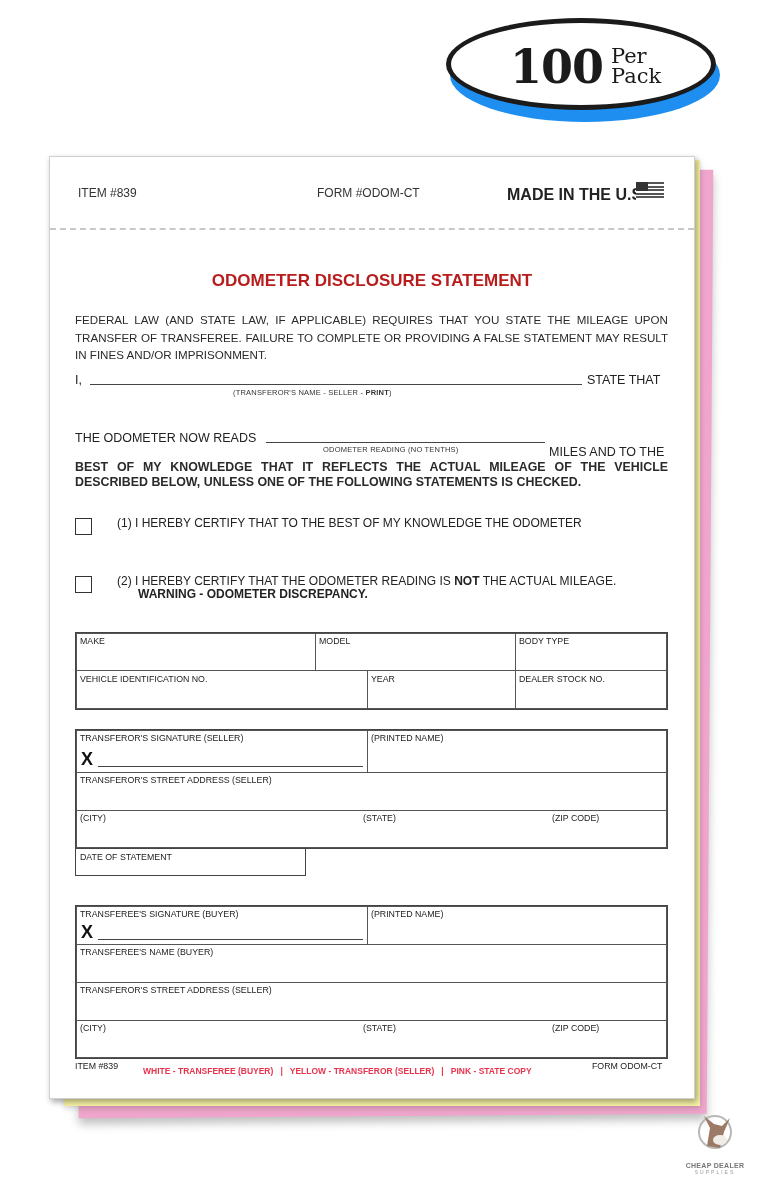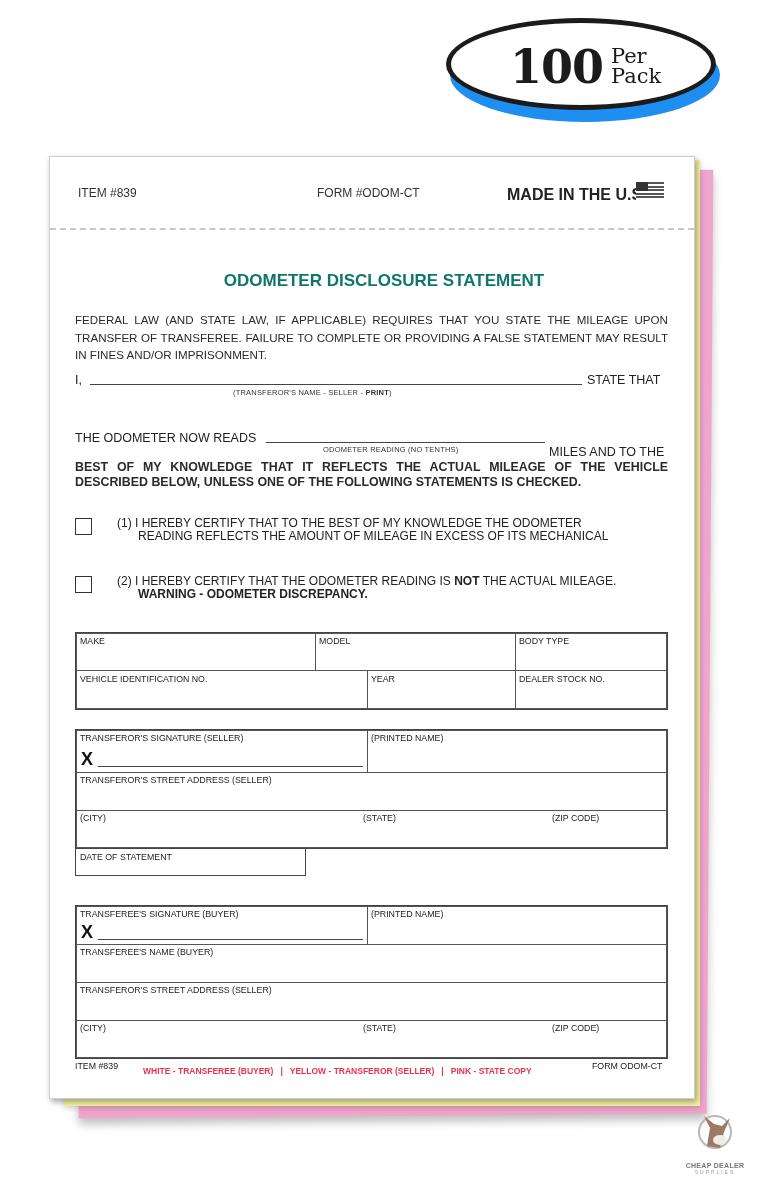--- a/index.html
+++ b/index.html
@@ -52,22 +52,22 @@
     position: absolute; left: 636px; top: 182px; width: 28px; height: 18px;
     background: repeating-linear-gradient(#555 0 2px, #fff 2px 3.5px);
   }
   .flag::before {
     content: ""; position: absolute; left: 0; top: 0; width: 12px; height: 9px; background: #333;
   }
   .perf {
     position: absolute; left: 50px; top: 228px; width: 644px; border-top: 2px dashed #c8c8c8;
   }
   .title {
-    position: absolute; left: 12px; width: 744px; top: 271px; text-align: center;
-    font-weight: bold; font-size: 17px; color: #0f766e;
+    position: absolute; left: 0; width: 744px; top: 271px; text-align: center;
+    font-weight: bold; font-size: 17px; color: #b91c1c;
   }
   .para {
     position: absolute; left: 75px; width: 593px; font-size: 11.6px; line-height: 17.5px;
     text-align: justify; color: #2a2a2a;
   }
   .para.big { font-size: 12.4px; line-height: 15px; font-weight: bold; }
   .line { position: absolute; border-top: 1px solid #444; }
   .tiny { position: absolute; font-size: 7.5px; color: #333; letter-spacing: 0.2px; }
   .lbl { position: absolute; font-size: 12.5px; color: #222; }
   .chk {
@@ -118,21 +118,20 @@
 <div class="lbl" style="left:75px; top:431px">THE ODOMETER NOW READS</div>
 <div class="line" style="left:266px; top:442px; width:279px"></div>
 <div class="lbl" style="left:549px; top:445px">MILES AND TO THE</div>
 <div class="tiny" style="left:323px; top:445px">ODOMETER READING (NO TENTHS)</div>
 
 <div class="para big" style="top:460px">BEST OF MY KNOWLEDGE THAT IT REFLECTS THE ACTUAL MILEAGE OF THE VEHICLE DESCRIBED BELOW, UNLESS ONE OF THE FOLLOWING STATEMENTS IS CHECKED.</div>
 
 <div class="chk" style="left:75px; top:518px"></div>
 <div class="stmt" style="top:517px; text-align:justify">
   <span>(1)</span> <span>I HEREBY CERTIFY THAT TO THE BEST OF MY KNOWLEDGE THE ODOMETER</span>
-  <span class="ind">READING REFLECTS THE AMOUNT OF MILEAGE IN EXCESS OF ITS MECHANICAL</span>
 </div>
 <div class="chk" style="left:75px; top:576px"></div>
 <div class="stmt" style="top:575px">
   <span>(2)</span> <span>I HEREBY CERTIFY THAT THE ODOMETER READING IS </span><b>NOT</b><span> THE ACTUAL MILEAGE.</span>
   <b class="ind">WARNING - ODOMETER DISCREPANCY.</b>
 </div>
 
 <div class="box" style="left:75px; top:632px; width:593px; height:78px">
   <div class="cell" style="left:0; top:0; width:240px; height:38px"></div>
   <div class="cell" style="left:239px; top:0; width:201px; height:38px"></div>

